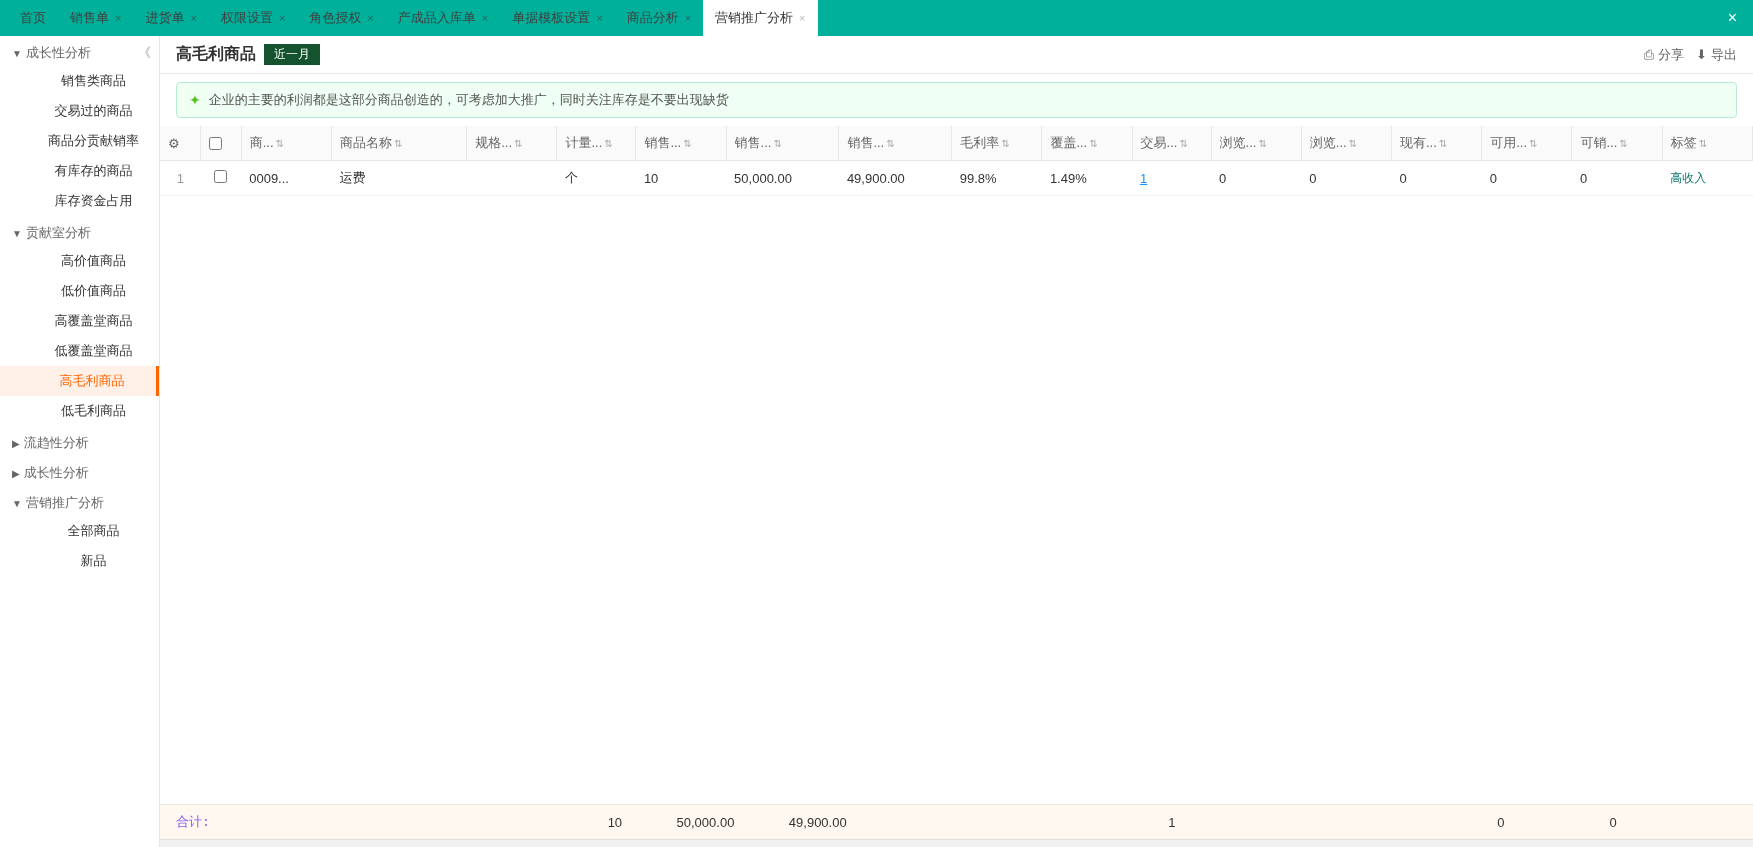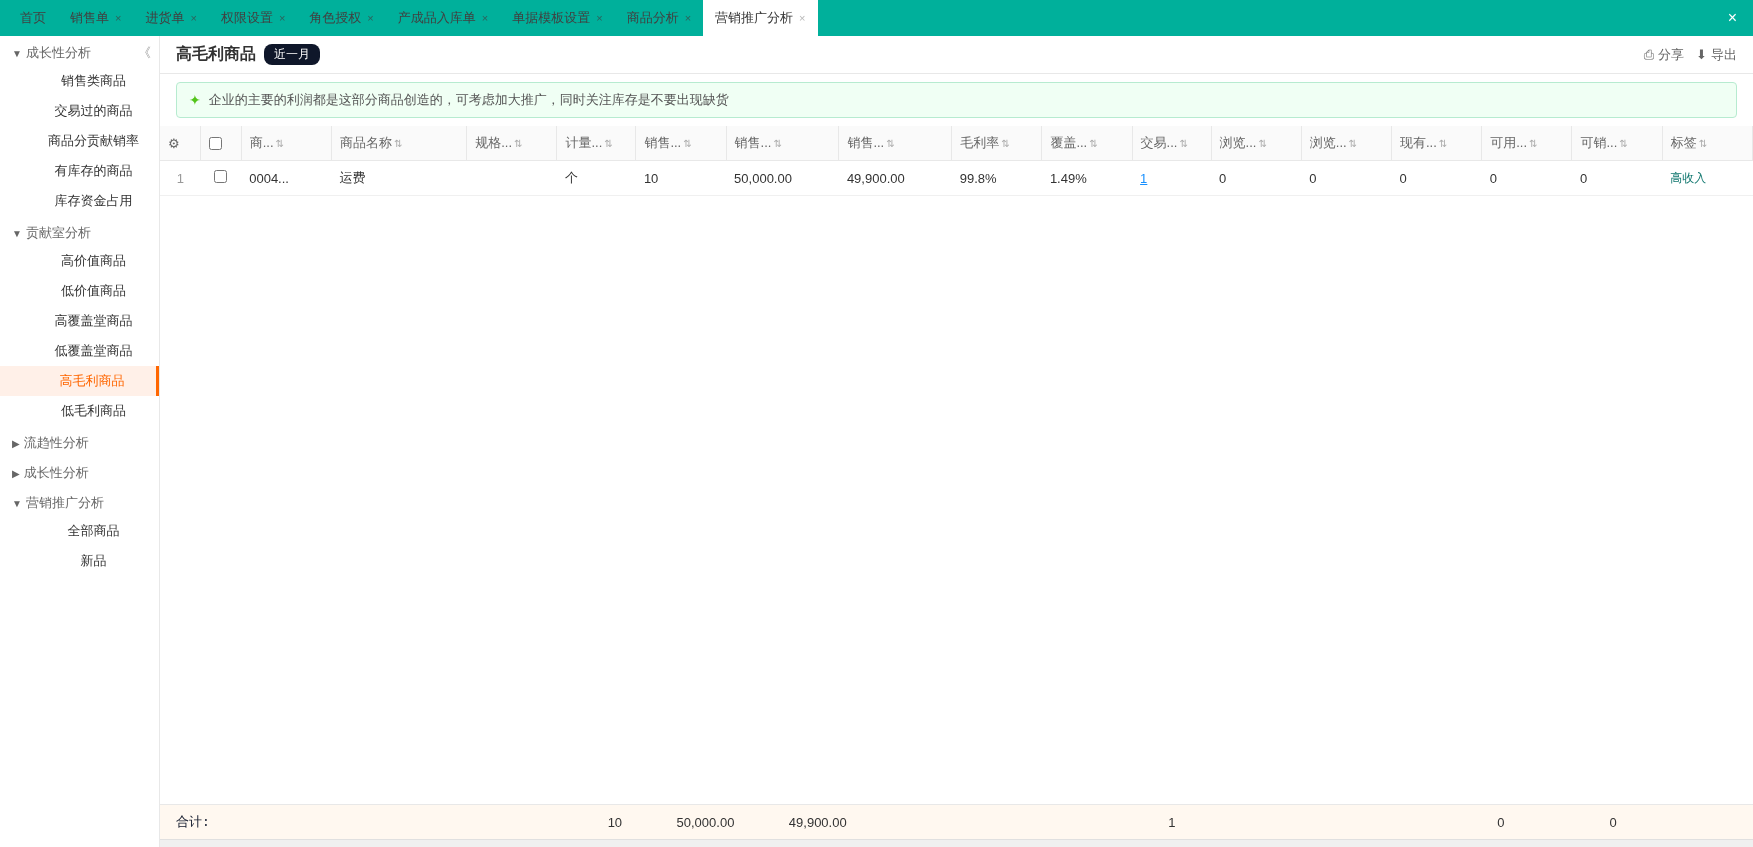--- a/index.html
+++ b/index.html
@@ -108,24 +108,24 @@
       padding: 8px 16px;
       border-bottom: 1px solid #e8e8e8;
       gap: 8px;
     }
     .content-title {
       font-size: 16px;
       font-weight: bold;
       color: #333;
     }
     .filter-btn {
-      background: #0f172a;
+      background: #14532d;
       color: white;
       border: none;
-      border-radius: 8px;
+      border-radius: 0;
       padding: 2px 10px;
       font-size: 12px;
       cursor: pointer;
     }
     .search-box {
       display: flex;
       align-items: center;
       border: 1px solid #ddd;
       border-radius: 4px;
       padding: 2px 8px;
@@ -219,21 +219,21 @@
       background: #fff8f0;
       border-top: 1px solid #e8e8e8;
       padding: 8px 16px;
       display: flex;
       align-items: center;
       gap: 8px;
       font-size: 12px;
       color: #333;
       flex-shrink: 0;
     }
-    .footer-bar .label { color: #0f172a; font-family: Liberation Mono, monospace; }
+    .footer-bar .label { color: #8b5cf6; font-family: Liberation Mono, monospace; }
     .footer-cells {
       display: flex;
       flex: 1;
     }
     .footer-cell {
       flex: 1;
       text-align: right;
       padding-right: 8px;
     }
 
@@ -497,21 +497,21 @@
                 </div>
             </th>
           </tr>
         </thead>
         <tbody>
           <tr>
             <td class="row-num">1</td>
             <td class="checkbox-col">
               <input type="checkbox" style="">
             </td>
-            <td>0004...</td>
+            <td>0009...</td>
             <td>运费</td>
             <td></td>
             <td>个</td>
             <td>10</td>
             <td>50,000.00</td>
             <td>49,900.00</td>
             <td>99.8%</td>
             <td>1.49%</td>
             <td>
               <span class="link-blue">1</span>

